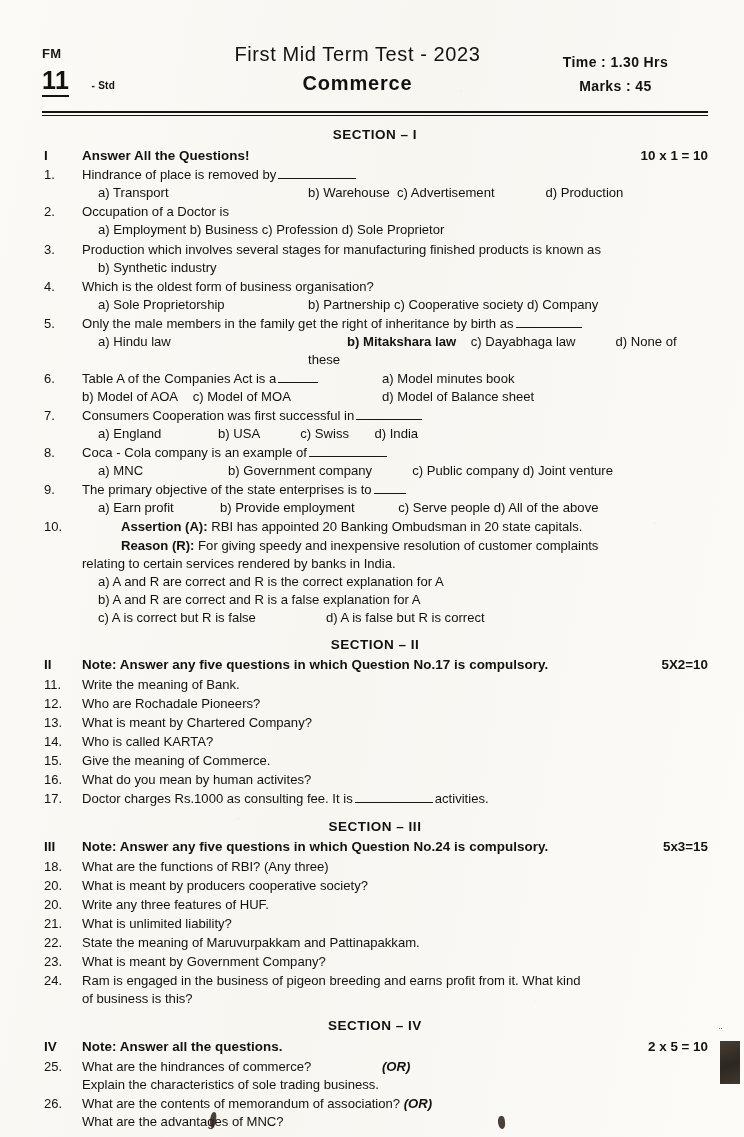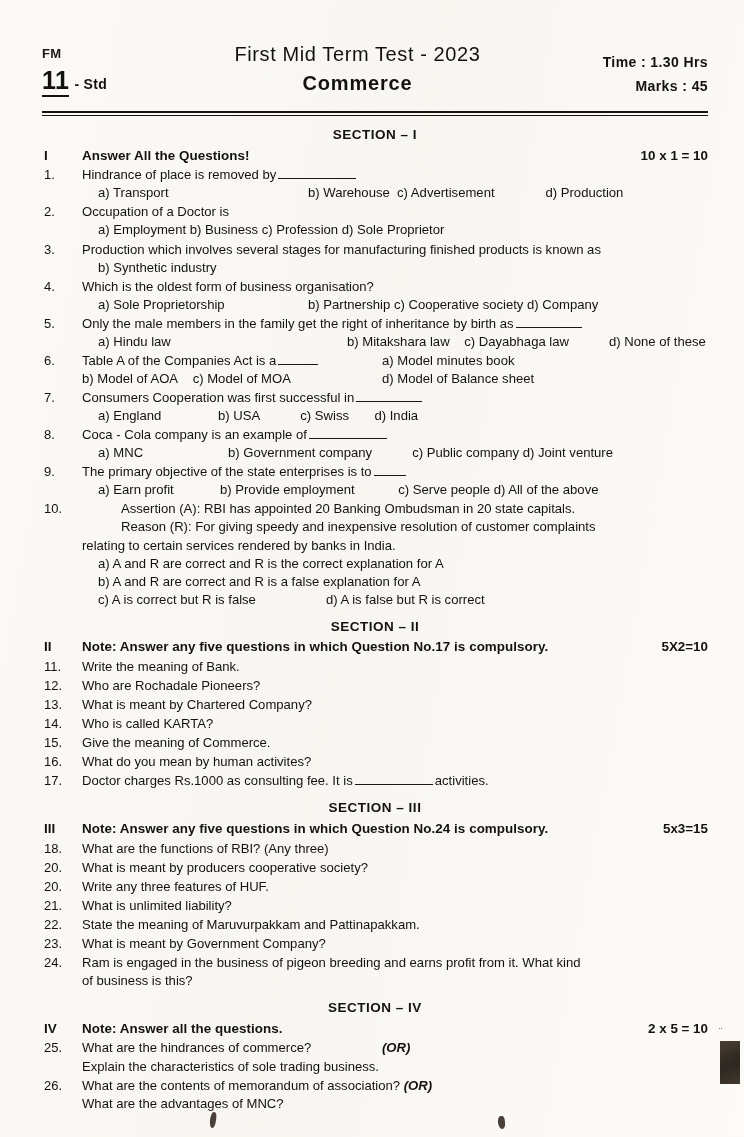--- a/index.html
+++ b/index.html
@@ -49,21 +49,21 @@
     width: 150px;
     flex: none;
   }
   .hdr-center {
     flex: 1;
     text-align: center;
   }
   .hdr-right {
     width: 185px;
     flex: none;
-    text-align: right;
+    text-align: center;
   }
   .fm-label {
     font-size: 13px;
     font-weight: 700;
     letter-spacing: 0.4px;
     line-height: 1;
     color: #1a1715;
   }
   .std-line {
     margin-top: 8px;
@@ -71,24 +71,24 @@
     white-space: nowrap;
   }
   .std-num {
     font-size: 25px;
     font-weight: 700;
     border-bottom: 2.5px solid #151210;
     padding-bottom: 1px;
     letter-spacing: 0.5px;
   }
   .std-word {
-    font-size: 14px;
+    font-size: 10px;
     font-weight: 600;
     letter-spacing: 0.3px;
-    margin-left: 5px;
+    margin-left: 22px;
   }
   .title-main {
     font-size: 20px;
     font-weight: 400;
     letter-spacing: 0.6px;
     line-height: 1;
     white-space: nowrap;
   }
   .title-sub {
     font-size: 20px;
@@ -168,21 +168,21 @@
   .blank {
     display: inline-block;
     border-bottom: 1.4px solid #1a1714;
     vertical-align: baseline;
     margin: 0 2px;
   }
   .b-long { width: 78px; }
   .b-med  { width: 66px; }
   .b-sm   { width: 40px; }
   .b-xs   { width: 32px; }
-  .bold-inline { font-weight: 400; padding-left: 39px; }
+  .bold-inline { font-weight: 700; padding-left: 39px; }
   .ital { font-style: italic; font-weight: 700; }
 
   
   .opt-2col {
     display: flex;
     padding-left: 16px;
   }
   .opt-2col .c1 { width: 210px; flex: none; }
   .opt-2col .c2 { flex: 1; }
   .indent { padding-left: 16px; display: block; }

